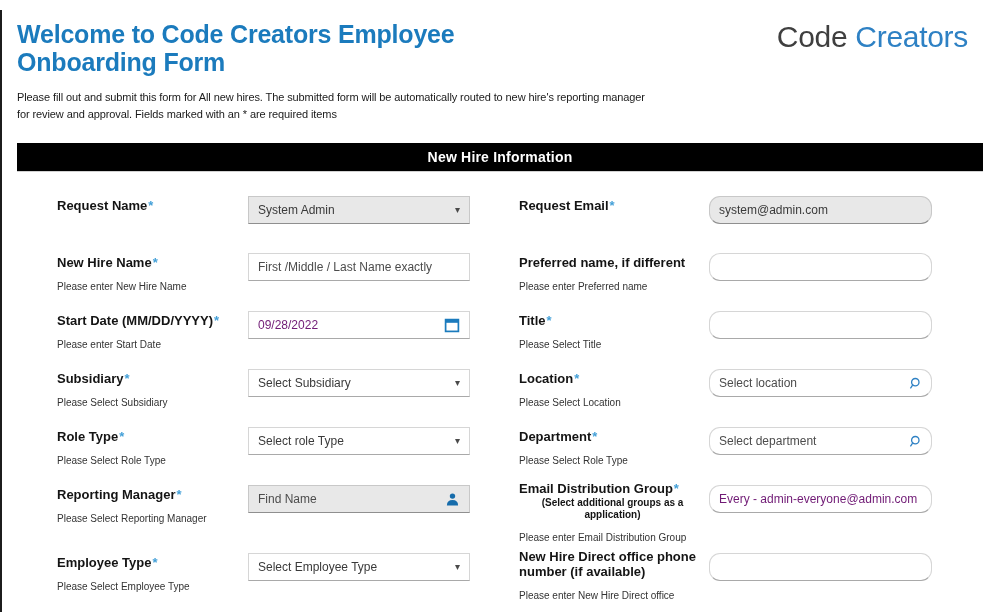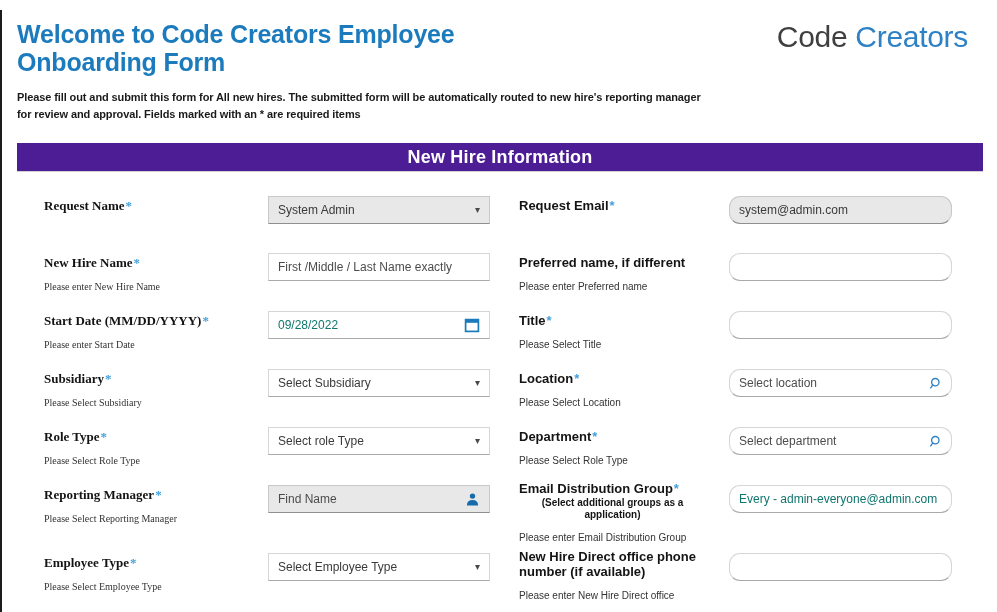--- a/index.html
+++ b/index.html
@@ -9,46 +9,46 @@
 
   .edge-line { position:absolute; left:0; top:10px; width:2px; height:602px; background:#1c1c1c; }
 
   .title { position:absolute; left:17px; top:20px; width:520px;
     font-size:25px; font-weight:bold; color:#1b7bbd; line-height:28px; letter-spacing:-0.2px; }
   .logo { position:absolute; top:20px; right:29px; font-size:30px; font-weight:400; letter-spacing:-0.3px; }
   .logo .p1 { color:#3f3f3f; }
   .logo .p2 { color:#2e81c4; margin-left:8px; }
 
   .intro { position:absolute; left:17px; top:89px; width:700px;
-    font-size:11px; color:#1a1a1a; line-height:17px; font-weight:700; letter-spacing:-0.1px; }
+    font-size:11px; color:#1a1a1a; line-height:17px; font-weight:400; letter-spacing:-0.1px; }
 
   .banner { position:absolute; left:17px; top:143px; width:966px; height:28px;
-    background:#4c1d95; color:#fff; display:flex; align-items:center; justify-content:center;
-    font-size:18px; font-weight:bold; letter-spacing:0.2px; box-shadow:0 1px 0 rgba(0,0,0,0.18); }
+    background:#000000; color:#fff; display:flex; align-items:center; justify-content:center;
+    font-size:14px; font-weight:bold; letter-spacing:0.2px; box-shadow:0 1px 0 rgba(0,0,0,0.18); }
 
   .row { position:absolute; left:0; width:997px; height:46px; }
   .fg { position:absolute; top:2px; }
-  .fg.l { left:44px; width:187px;font-family:Liberation Serif, serif; }
+  .fg.l { left:57px; width:187px; }
   .fg.r { left:519px; width:187px; }
   .lbl { font-size:13px; font-weight:bold; color:#141414; line-height:15px; }
   .ast { color:#44a0d8; margin-left:1px; font-weight:bold; }
   .sub { font-size:10px; color:#333; line-height:14px; margin-top:10px; font-weight:400; }
   .sub2 { font-size:10px; font-weight:bold; color:#141414; line-height:12px; margin-top:1px;text-align:center; }
   .sub:empty, .sub2:empty { display:none; }
 
   .ctl { position:absolute; top:0; height:28px; display:flex; align-items:center;
-    padding:0 9px; font-size:12px; color:#3a3a3a;margin-left:20px; }
+    padding:0 9px; font-size:12px; color:#3a3a3a; }
   .ctl.l { left:248px; width:222px; }
   .ctl.r { left:709px; width:223px;border-radius:11px; }
   .ctl.white { background:#fff; border:1px solid #d6d6d6; border-bottom-color:#a9a9a9; }
   .ctl.gray  { background:#e8e8e8; border:1px solid #c8c8c8; border-bottom-color:#8f8f8f; }
   .ctl-text { flex:1; white-space:nowrap; overflow:hidden; }
   .caret { margin-left:auto; color:#4a4a4a; font-size:10px; line-height:1; }
   .ctl input { flex:1; min-width:0; border:none; outline:none; background:transparent;
-    font-family:"Liberation Sans", sans-serif; font-size:12px; color:#0f766e; padding:0; }
+    font-family:"Liberation Sans", sans-serif; font-size:12px; color:#701a75; padding:0; }
   .ctl input::placeholder { color:#4c4c4c; opacity:1; }
   .ctl input:disabled { color:#3a3a3a; -webkit-text-fill-color:#3a3a3a; }
   .ctl svg { flex:none; margin-left:auto; display:block; }
 </style>
 </head>
 <body>
 
 <div class="page">
   <div class="edge-line"></div>
 

